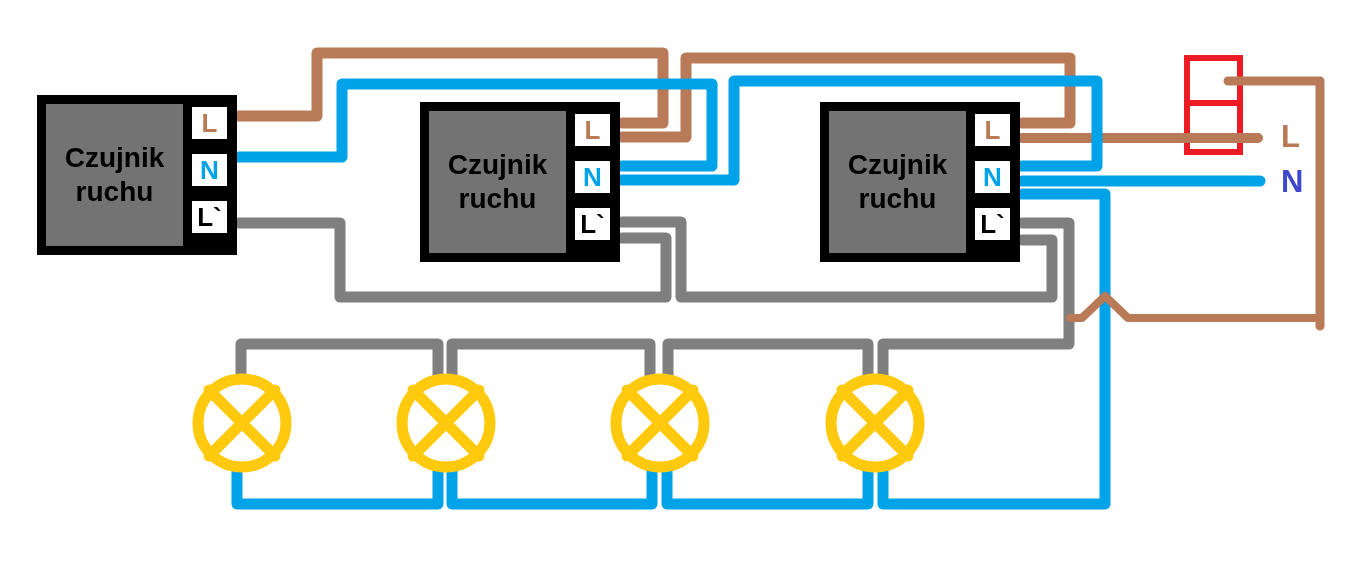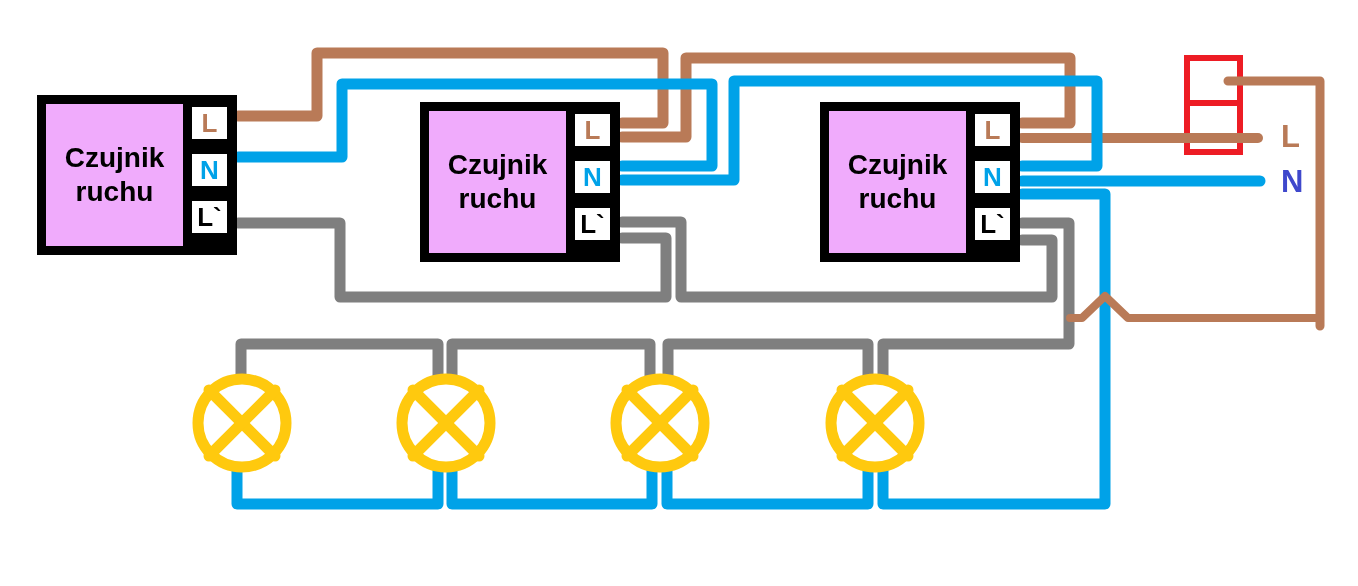--- a/index.html
+++ b/index.html
@@ -6,21 +6,21 @@
   .stage{
     position:relative;width:1358px;height:586px;background:#ffffff;overflow:hidden;
     font-family:"Liberation Sans","DejaVu Sans",sans-serif;
   }
   #diagram{position:absolute;left:0;top:0;width:1358px;height:586px;}
   .sensor{position:absolute;width:200px;height:160px;background:#000;}
   #sensor-1{left:37px;top:95px;}
   #sensor-2{left:420px;top:102px;}
   #sensor-3{left:820px;top:102px;}
   .sensor-label{
-    position:absolute;left:9px;top:9px;width:137px;height:142px;background:#f0abfc;
+    position:absolute;left:9px;top:9px;width:137px;height:142px;background:#737373;
     display:flex;flex-direction:column;align-items:center;justify-content:center;
     font-weight:bold;font-size:28px;line-height:34px;color:#000;
   }
   .terminal{
     position:absolute;left:151px;width:43px;height:40px;background:#fff;
     border:4px solid #000;box-sizing:border-box;
     display:flex;align-items:center;justify-content:center;
     font-weight:bold;font-size:26px;
   }
   .terminal.t1{top:8px;}

